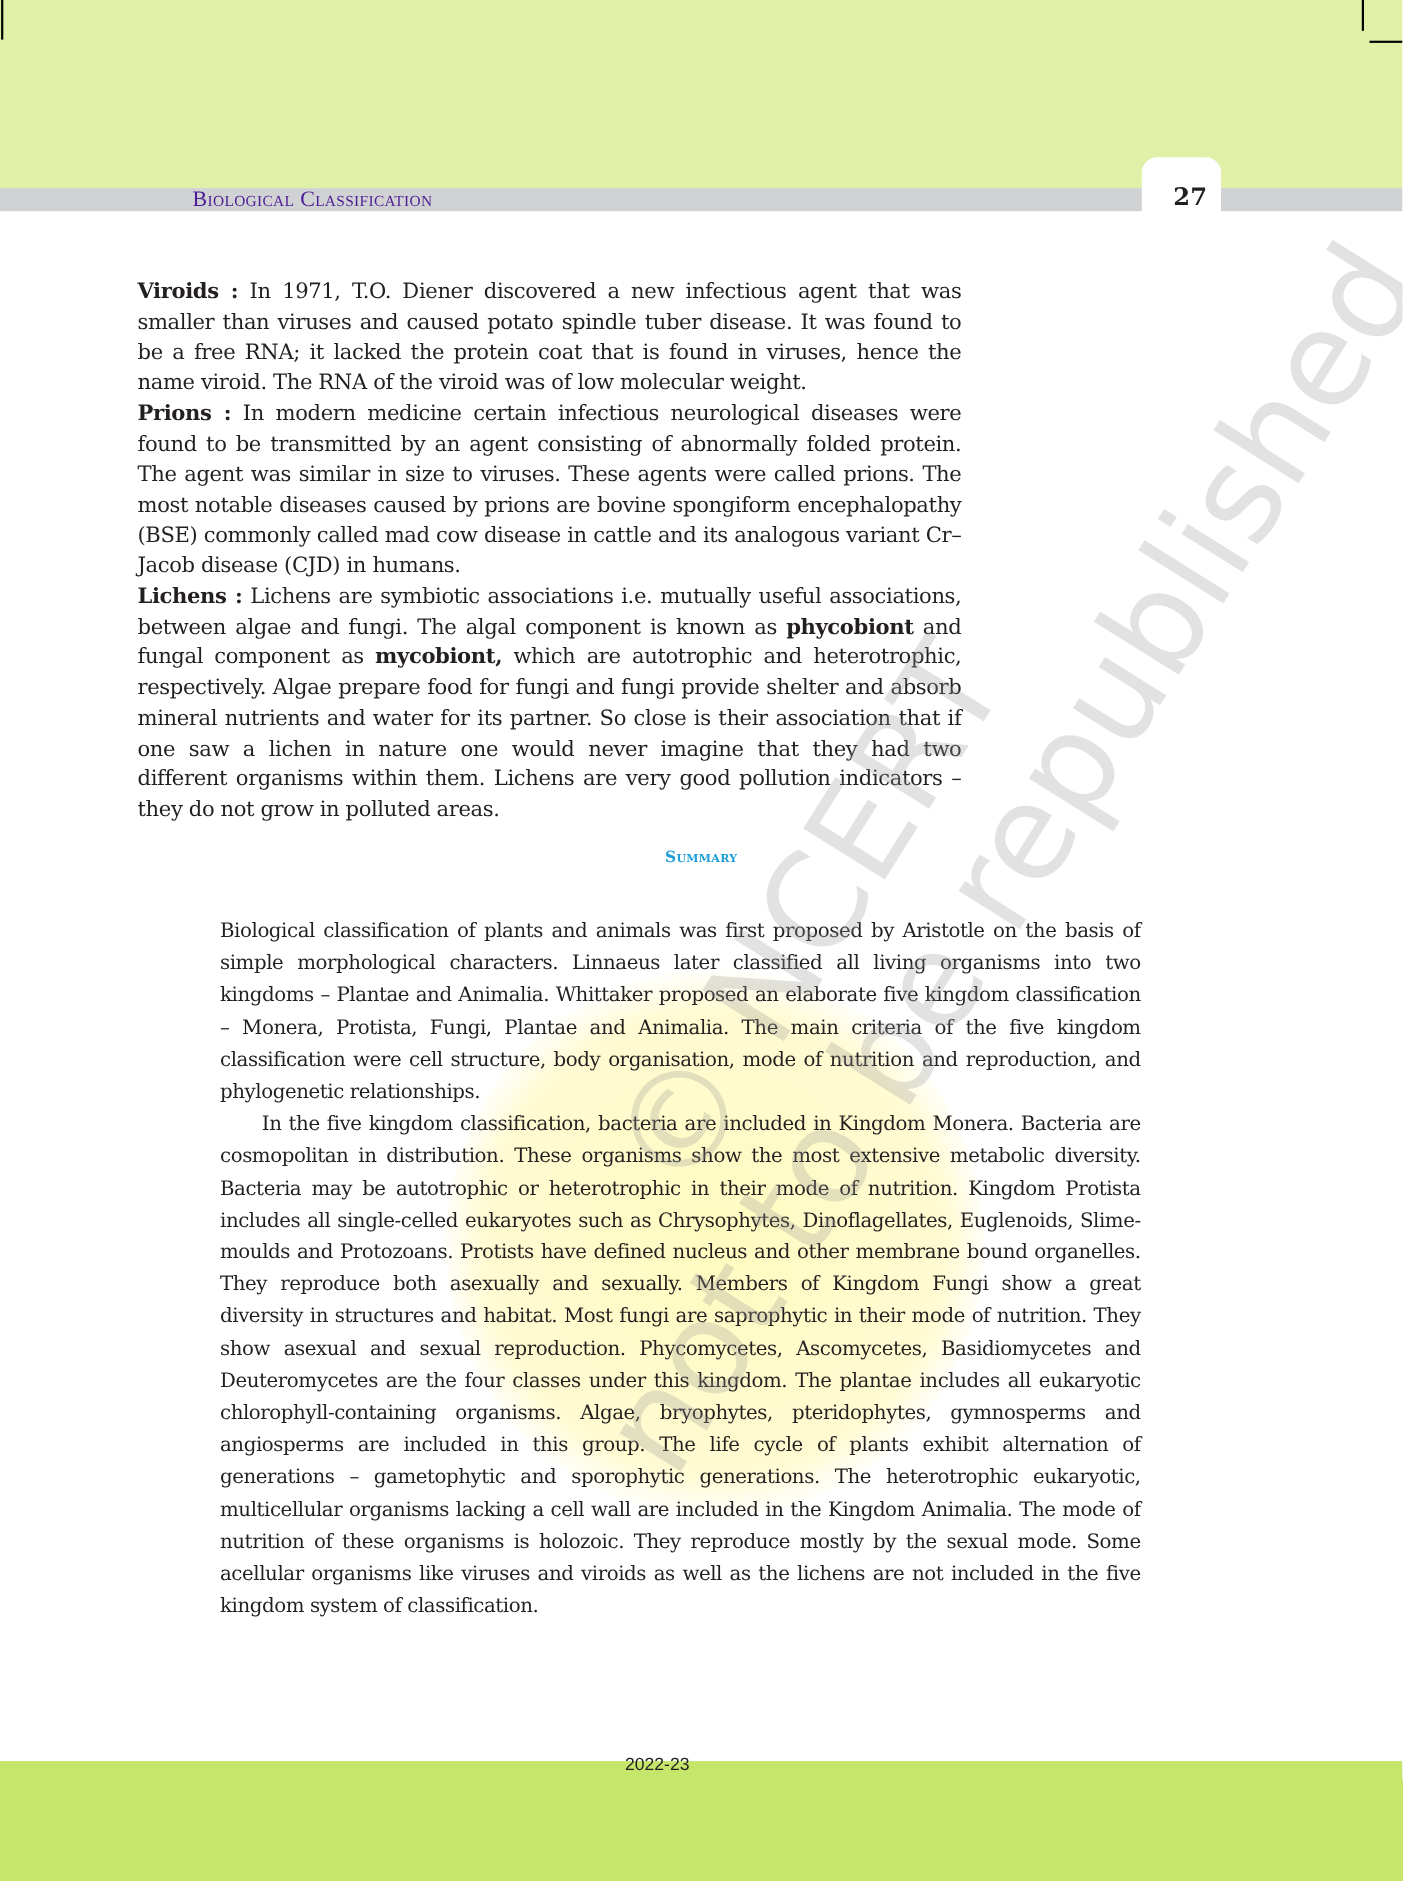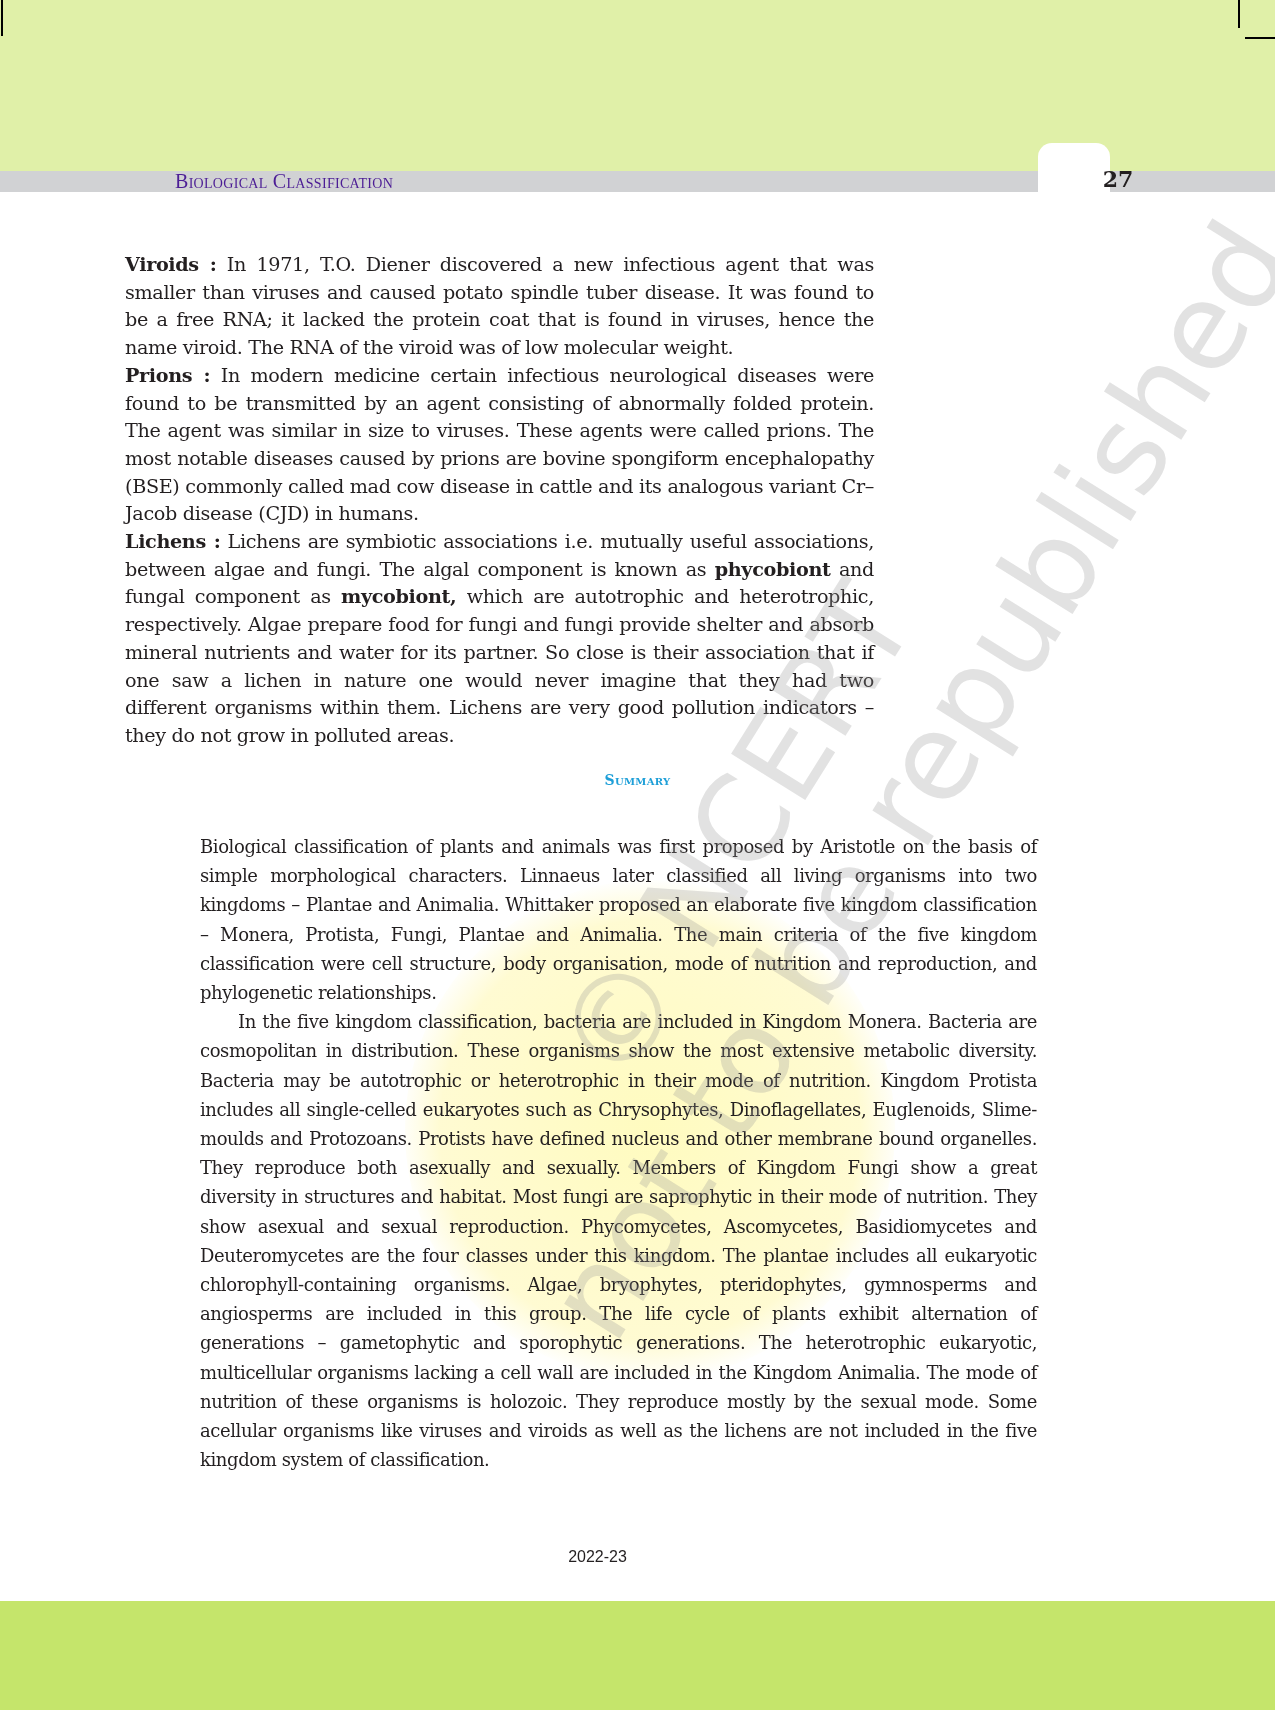--- a/index.html
+++ b/index.html
@@ -21,21 +21,21 @@
       position: absolute; left: 175px; top: 170px;
       font-family: "Liberation Serif", serif; font-size: 20px;
       font-variant: small-caps; letter-spacing: 0.3px; color: #4c1d95;
       line-height: 22px;
     }
     .page-tab {
       position: absolute; left: 1038px; top: 143px; width: 72px; height: 50px;
       background: #ffffff; border-radius: 14px 14px 0 0;
     }
     .page-number {
-      position: absolute; left: 1074px; top: 166px; width: 88px; text-align: center;
+      position: absolute; left: 1038px; top: 166px; width: 88px; text-align: center;
       font-family: "DejaVu Serif", serif; font-weight: bold; font-size: 22px;
       color: #231f20; line-height: 26px;
     }
     .crop-mark { position: absolute; background: #000; }
 
     .body-col {
       position: absolute; left: 125px; top: 251px; width: 749px;
       font-size: 19.2px; line-height: 27.7px; text-align: justify;
       letter-spacing: -0.35px;
     }
@@ -68,21 +68,21 @@
       color: rgba(150,150,150,0.28); z-index: 3; white-space: nowrap;
       text-align: center; pointer-events: none;
     }
     .content { position: relative; z-index: 2; }
 
     .bottom-band {
       position: absolute; left: 0; top: 1601px; width: 1275px; height: 109px;
       background: #c5e56b;
     }
     .year {
-      position: absolute; left: 0; width: 1195px; top: 1548px; text-align: center;
+      position: absolute; left: 0; width: 1195px; top: 1596px; text-align: center;
       font-family: "Liberation Sans", sans-serif; font-size: 16px; color: #231f20;
     }
   </style>
 </head>
 <body>
 
 <div class="top-band"></div>
 <div class="header-bar"></div>
 <div class="running-title">Biological Classification</div>
 <div class="page-tab"></div>

